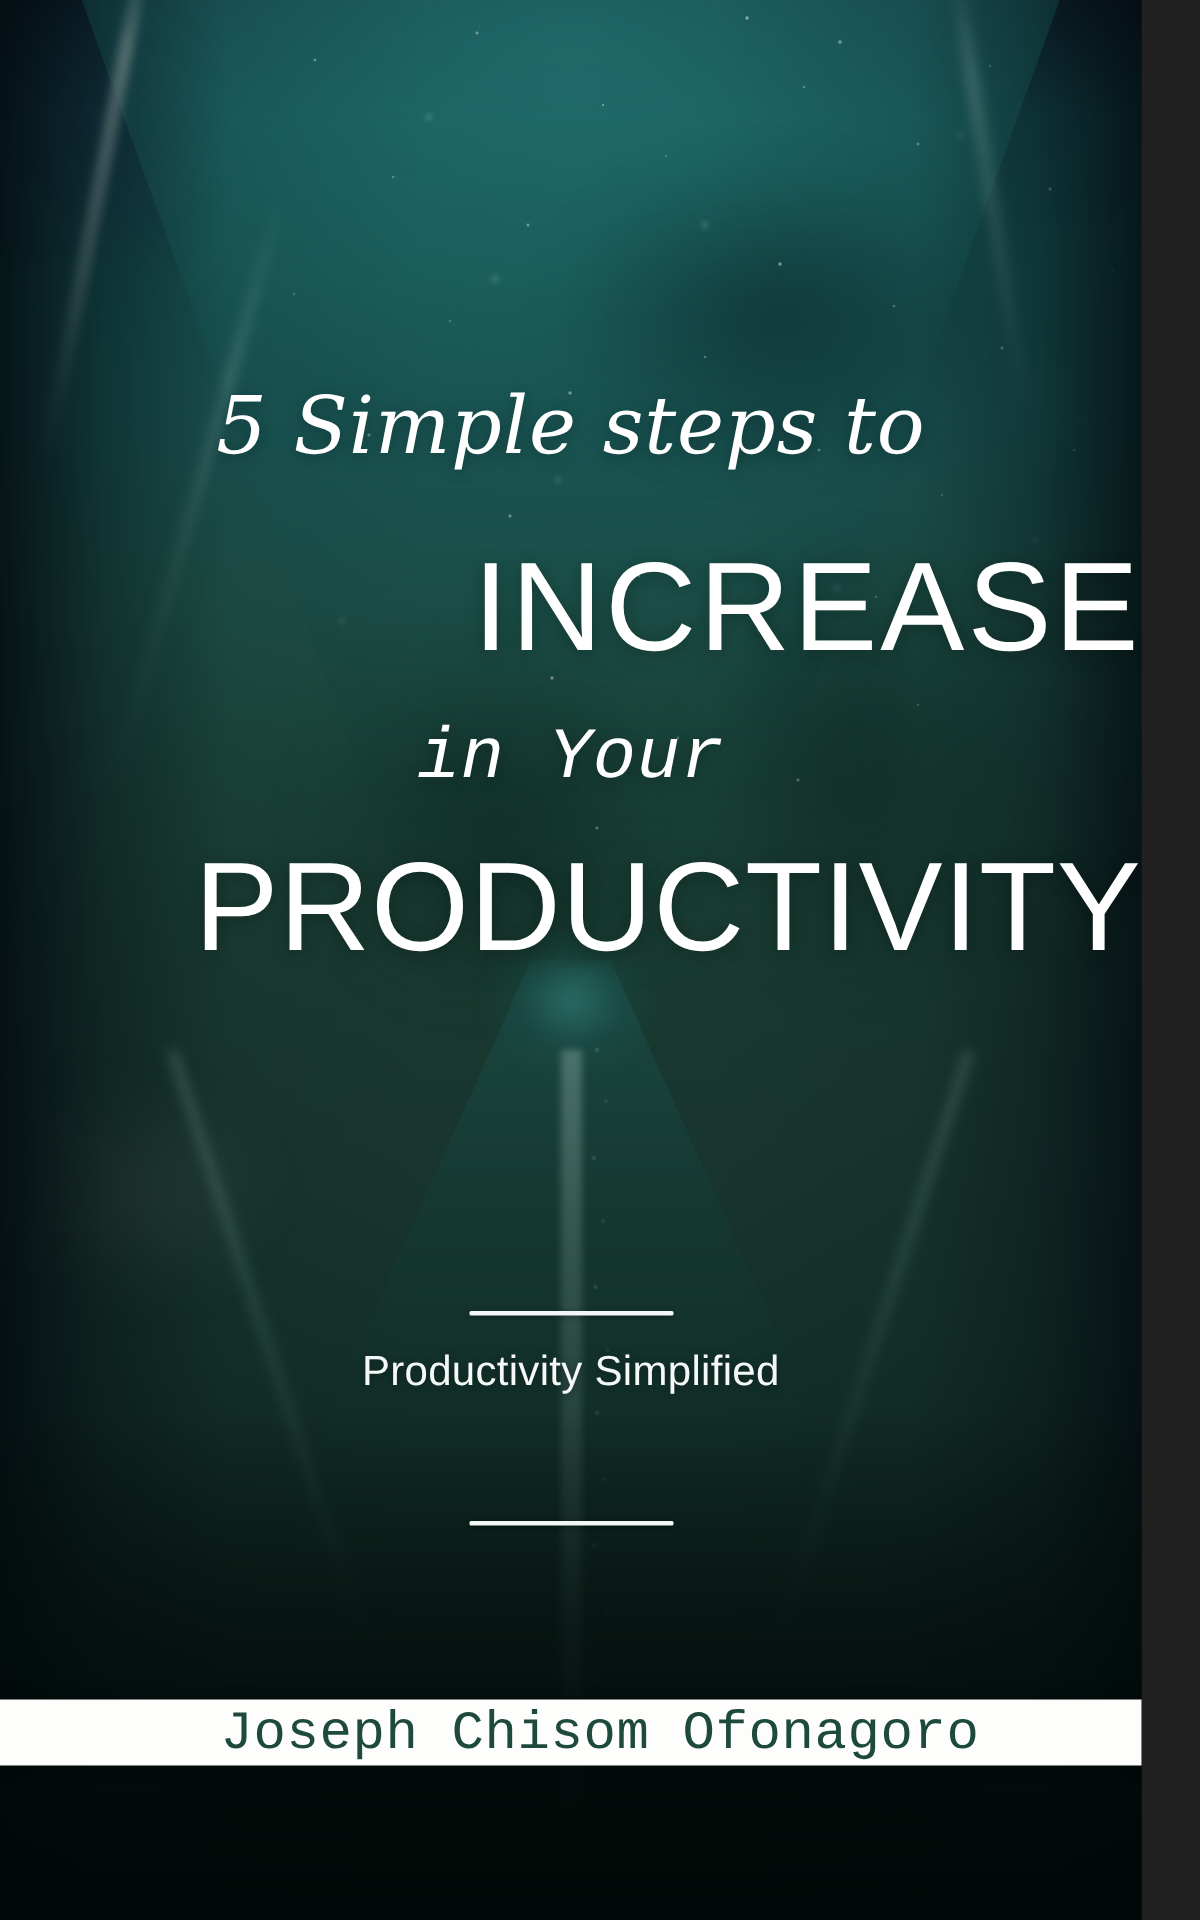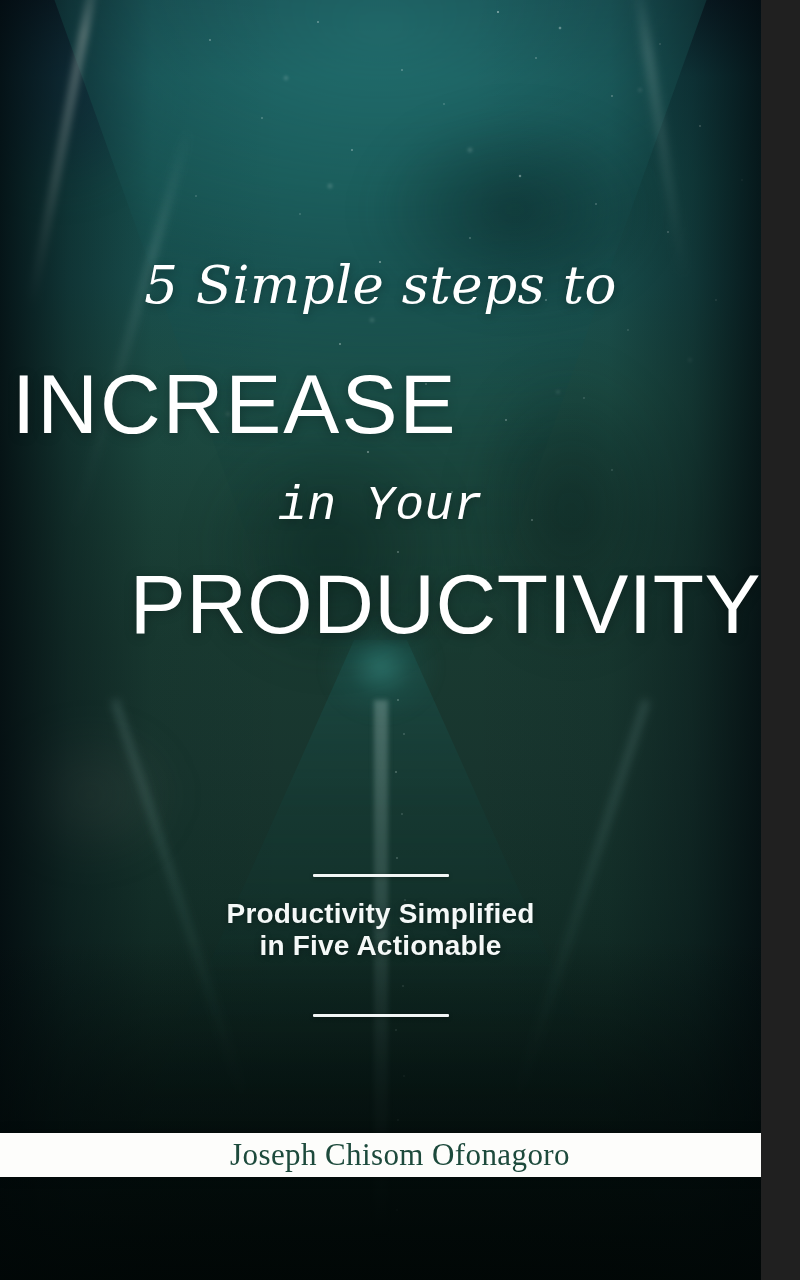--- a/index.html
+++ b/index.html
@@ -275,21 +275,21 @@
     font-style:italic;
     font-weight:400;
     font-size:53px;
     line-height:1;
     letter-spacing:0.5px;
     text-shadow:0 2px 10px rgba(0,0,0,0.30);
   }
 
   .headline {
     position:absolute; left:0; right:0; top:362px;
-    text-align:left;
+    text-align:right;
     color:#ffffff;
     font-family:"Liberation Sans", sans-serif;
     font-weight:300;
     font-size:84px;
     line-height:1;
     letter-spacing:2px;
     text-shadow:0 2px 12px rgba(0,0,0,0.28);
     padding-left:12px;
   }
 
@@ -327,41 +327,41 @@
     box-shadow:0 1px 4px rgba(0,0,0,0.35);
   }
   .rule-top    { top:874px; }
   .rule-bottom { top:1014px; }
 
   .subtitle {
     position:absolute; left:0; right:0; top:898px;
     text-align:center;
     color:#f4f8f7;
     font-family:"Liberation Sans", sans-serif;
-    font-weight:700;
+    font-weight:400;
     font-size:28px;
     line-height:32px;
     letter-spacing:0.2px;
     text-shadow:0 1px 6px rgba(0,0,0,0.35);
   }
   .subtitle span { display:block; }
 
   
   .author-band {
     position:absolute; left:0; top:1133px;
     width:800px; height:44px;
     background:#fdfdfb;
     display:flex; align-items:center; justify-content:center;
     box-shadow:0 0 10px rgba(0,0,0,0.35);
   }
   .author-name {
     color:#1d4a3c;
-    font-family:Liberation Serif, serif;
+    font-family:Liberation Mono, monospace;
     font-weight:400;
-    font-size:31px;
+    font-size:36px;
     letter-spacing:0.4px;
     white-space:nowrap;
   }
 </style>
 </head>
 <body>
 
 <div class="cover">
 
   <div class="bg">
@@ -394,21 +394,20 @@
     <div class="headline">INCREASE</div>
 
     <div class="connector">in Your</div>
 
     <div class="headline2">PRODUCTIVITY</div>
 
     <div class="rule rule-top"></div>
 
     <div class="subtitle">
       <span>Productivity Simplified</span>
-      <span>in Five Actionable</span>
     </div>
 
     <div class="rule rule-bottom"></div>
 
     <div class="author-band">
       <span class="author-name">Joseph Chisom Ofonagoro</span>
     </div>
 
   </div>
 </div>

